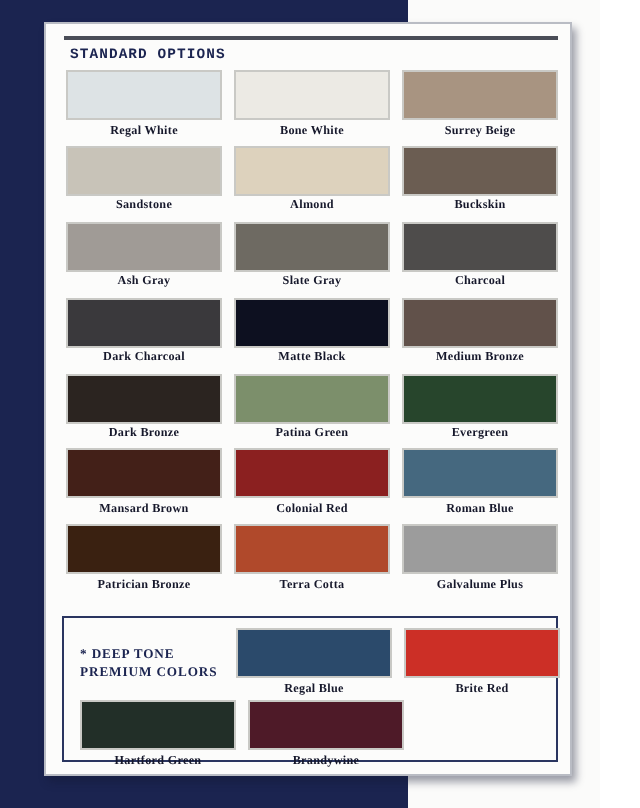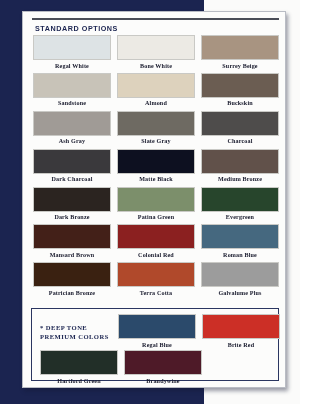--- a/index.html
+++ b/index.html
@@ -59,21 +59,21 @@
   }
 
   #standard-options-title {
     position: absolute;
     left: 12px;
     top: 12px;
     font-size: 7.2px;
     font-weight: bold;
     letter-spacing: 0.55px;
     color: #1b2450;
-    font-family: Liberation Sans, sans-serif;
+    font-family: Liberation Mono, monospace;
   }
 
   
   #standard-grid {
     position: absolute;
     left: 10px;
     top: 23px;
     width: 246px;
   }
 

